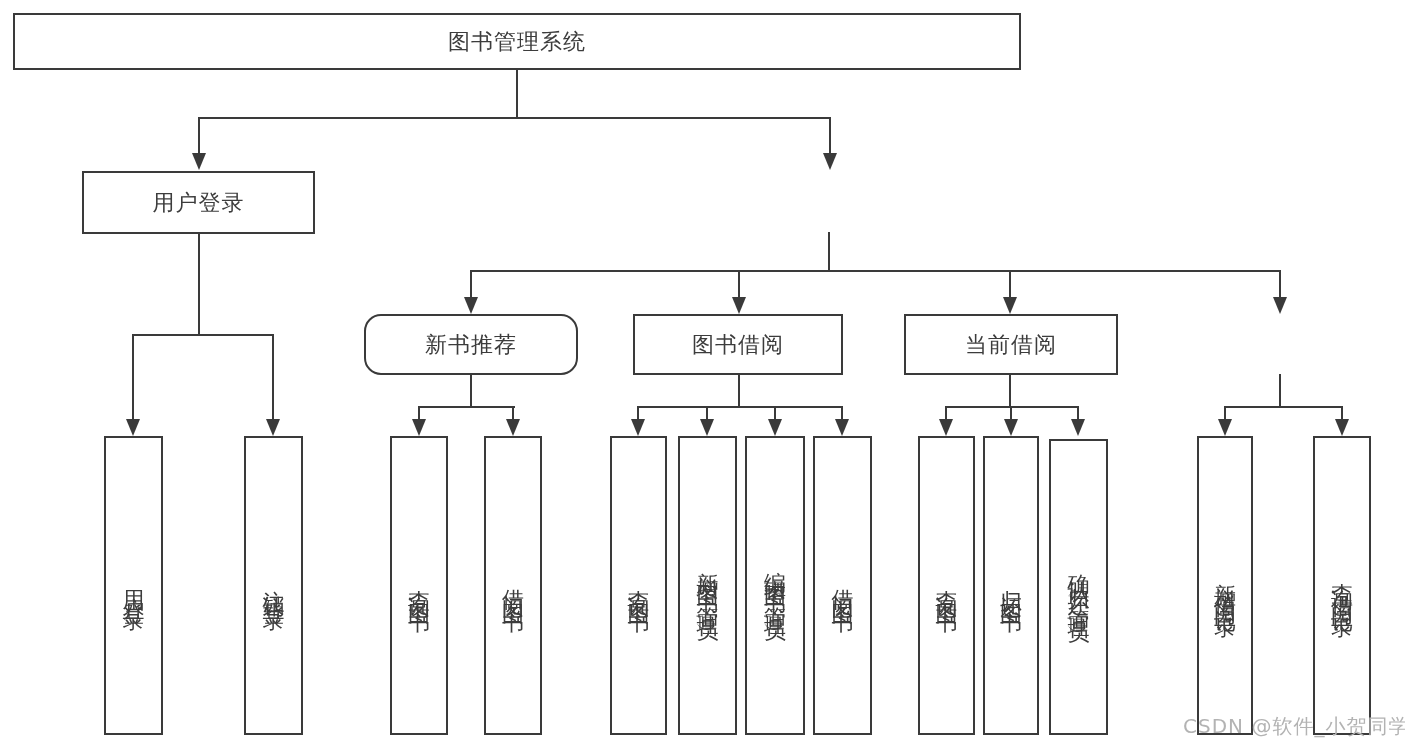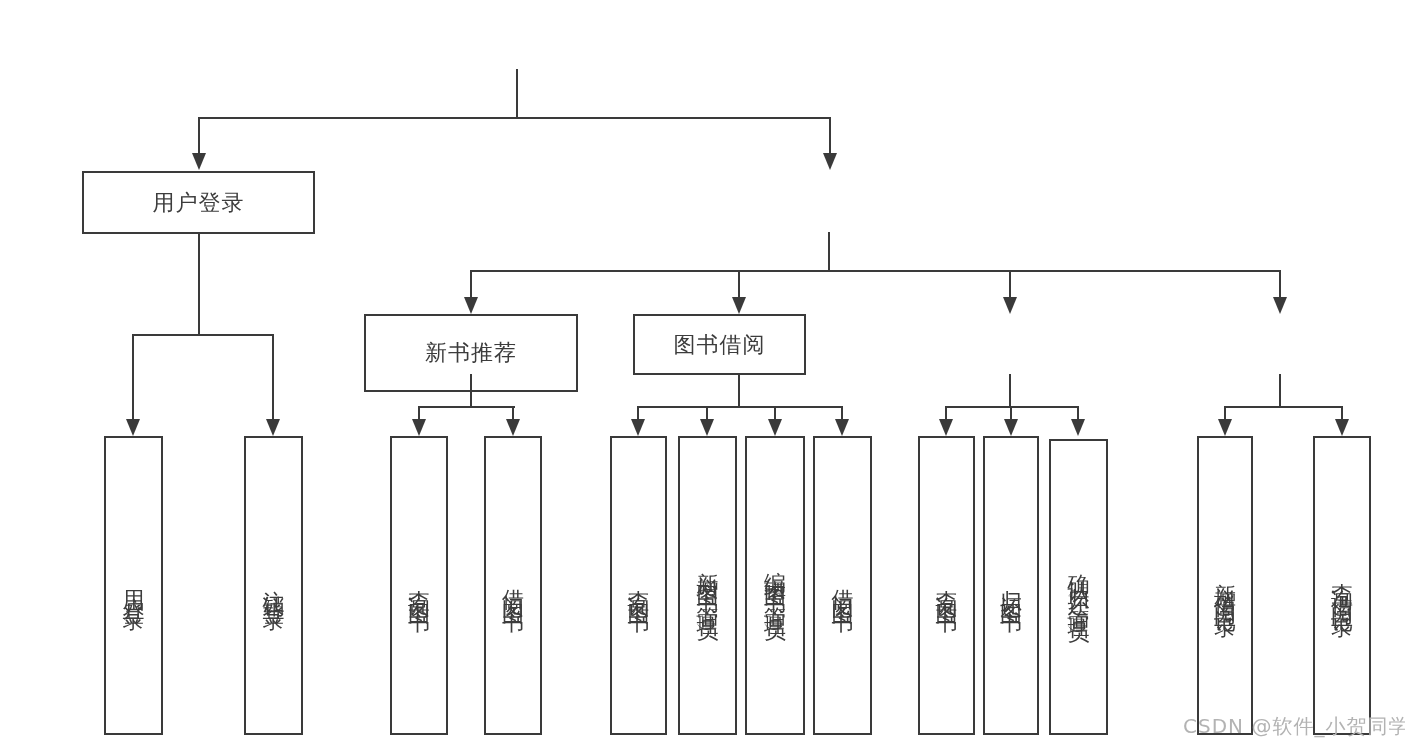--- a/index.html
+++ b/index.html
@@ -50,20 +50,21 @@
     letter-spacing: 1px;
     z-index: 5;
     white-space: nowrap;
   }
 </style>
 </head>
 <body>
 
 <div class="canvas">
 
+  <div class="box" style="left:13px; top:13px; width:1008px; height:57px;">图书管理系统</div>
 
   <div class="vline" style="left:516px; top:69px; height:50px;"></div>
   <div class="hline" style="left:198px; top:117px; width:633px;"></div>
   <div class="vline" style="left:198px; top:117px; height:37px;"></div>
   <div class="arrow" style="left:192px; top:153px;"></div>
   <div class="vline" style="left:829px; top:117px; height:37px;"></div>
   <div class="arrow" style="left:823px; top:153px;"></div>
 
   <div class="box" style="left:82px; top:171px; width:233px; height:63px;">用户登录</div>
 
@@ -78,22 +79,23 @@
   <div class="hline" style="left:470px; top:270px; width:811px;"></div>
   <div class="vline" style="left:470px; top:270px; height:28px;"></div>
   <div class="arrow" style="left:464px; top:297px;"></div>
   <div class="vline" style="left:738px; top:270px; height:28px;"></div>
   <div class="arrow" style="left:732px; top:297px;"></div>
   <div class="vline" style="left:1009px; top:270px; height:28px;"></div>
   <div class="arrow" style="left:1003px; top:297px;"></div>
   <div class="vline" style="left:1279px; top:270px; height:28px;"></div>
   <div class="arrow" style="left:1273px; top:297px;"></div>
 
-  <div class="box" style="left:364px; top:314px; width:214px; height:78px;">新书推荐</div>
-  <div class="box" style="left:633px; top:314px; width:173px; height:61px;">图书借阅</div>
+  <div class="box" style="left:364px; top:314px; width:214px; height:61px;border-radius:17px;">新书推荐</div>
+  <div class="box" style="left:633px; top:314px; width:210px; height:61px;">图书借阅</div>
+  <div class="box" style="left:904px; top:314px; width:214px; height:61px;">当前借阅</div>
 
   <div class="vline" style="left:470px; top:374px; height:34px;"></div>
   <div class="hline" style="left:418px; top:406px; width:97px;"></div>
   <div class="vline" style="left:418px; top:406px; height:14px;"></div>
   <div class="arrow" style="left:412px; top:419px;"></div>
   <div class="vline" style="left:512px; top:406px; height:14px;"></div>
   <div class="arrow" style="left:506px; top:419px;"></div>
 
   <div class="vline" style="left:738px; top:374px; height:34px;"></div>
   <div class="hline" style="left:637px; top:406px; width:206px;"></div>

